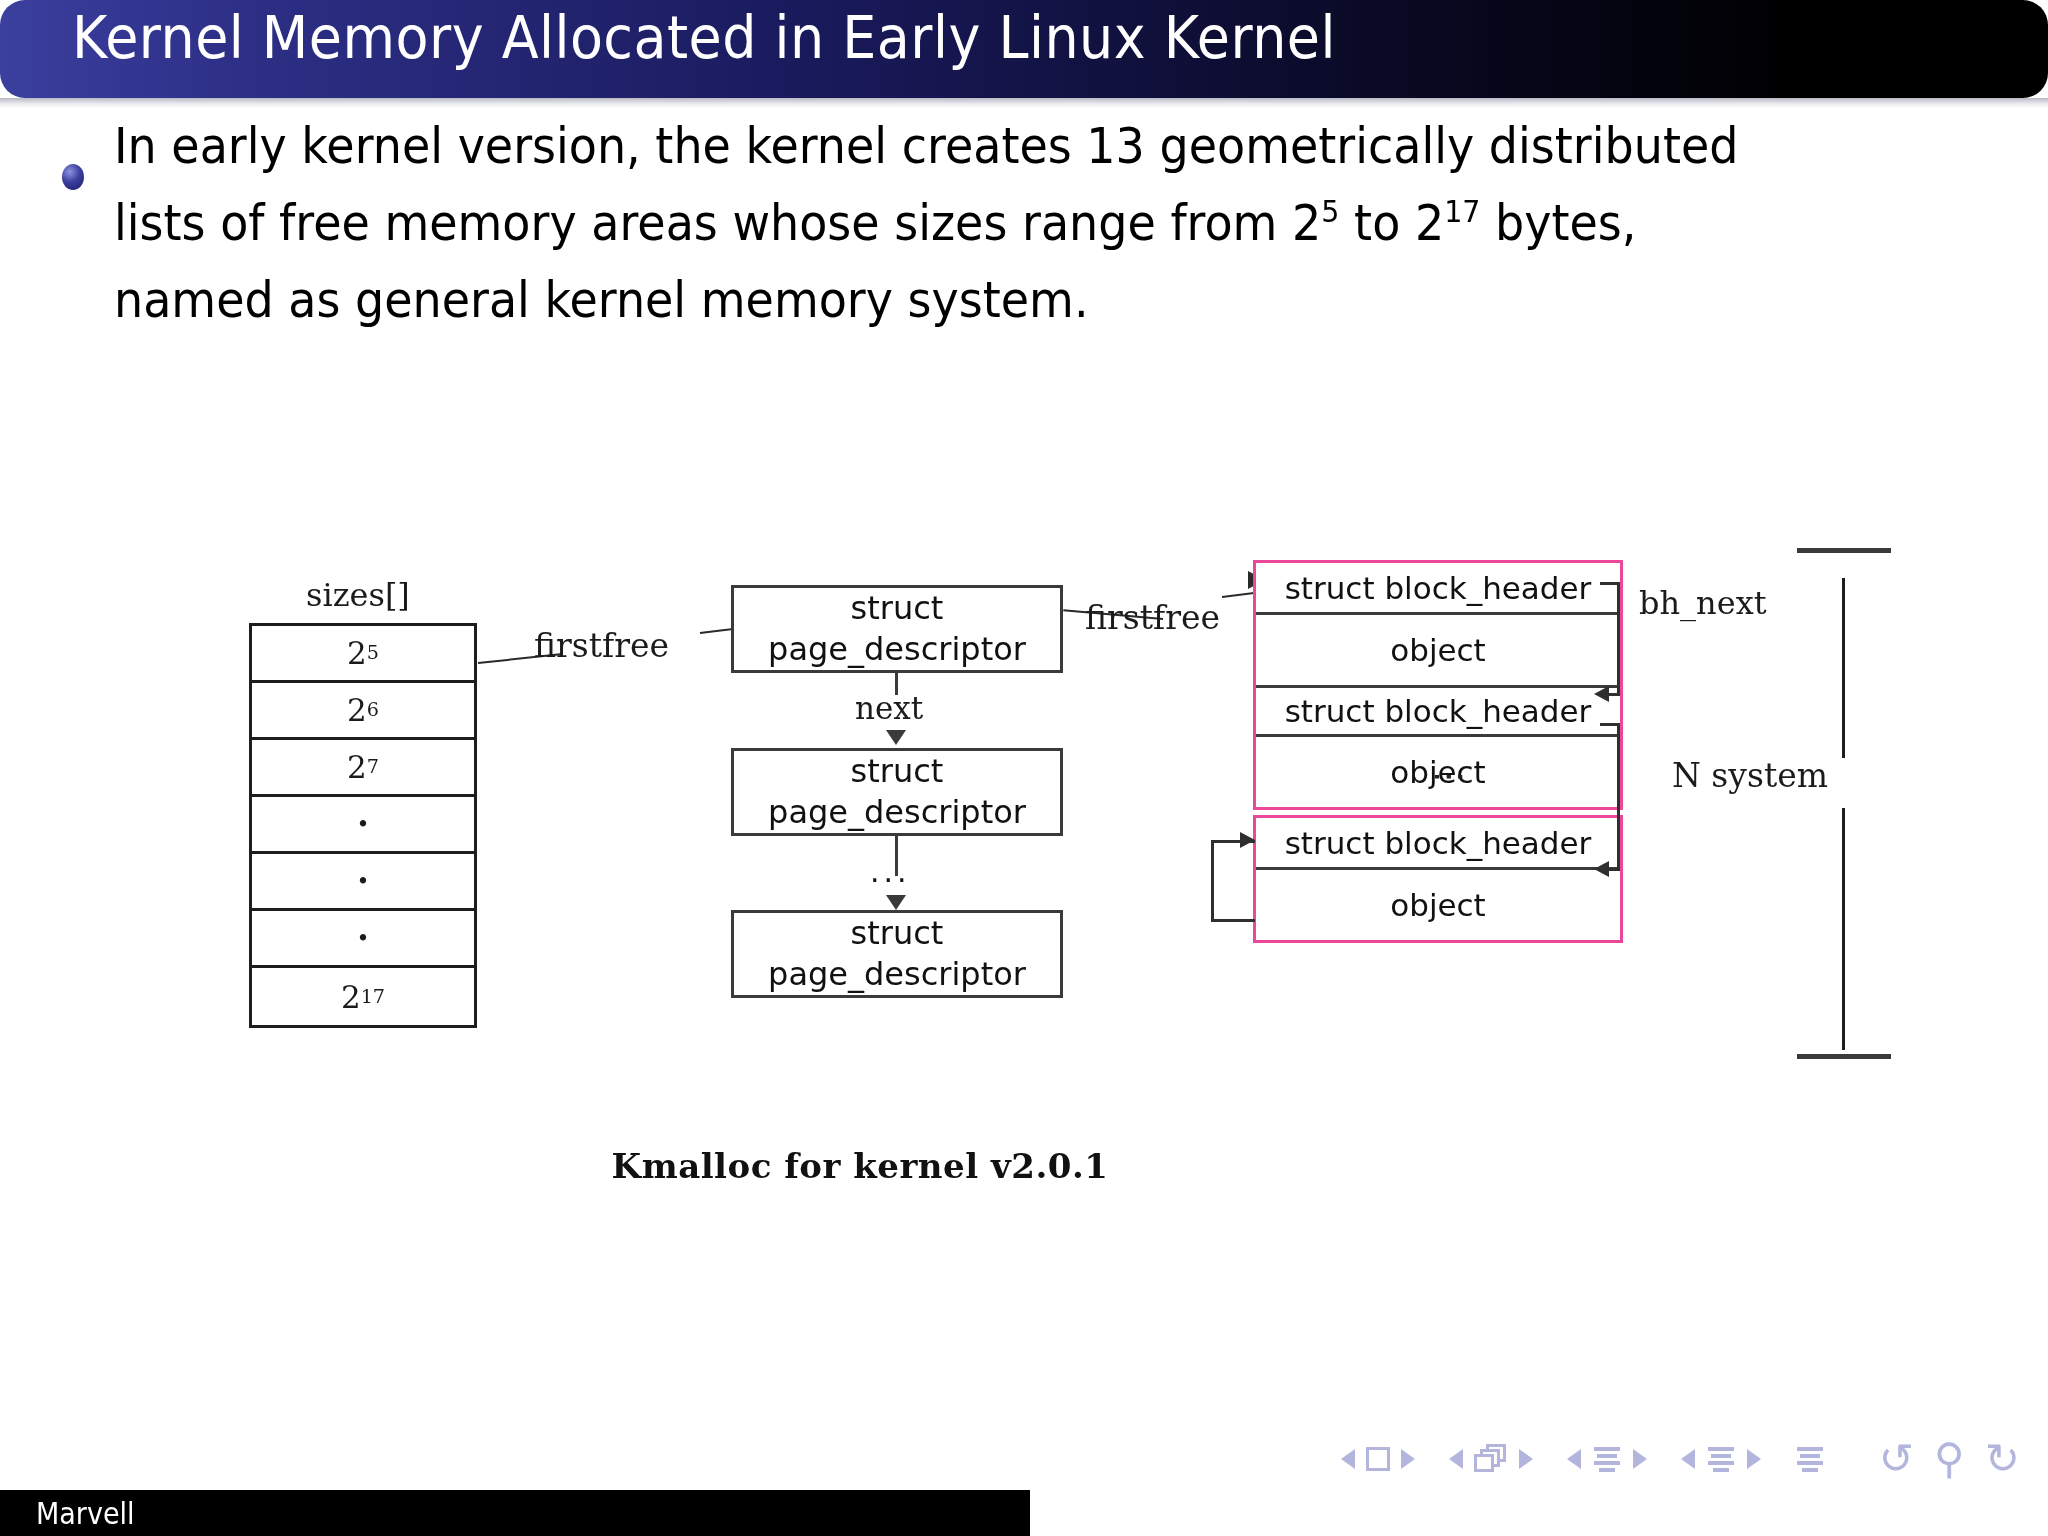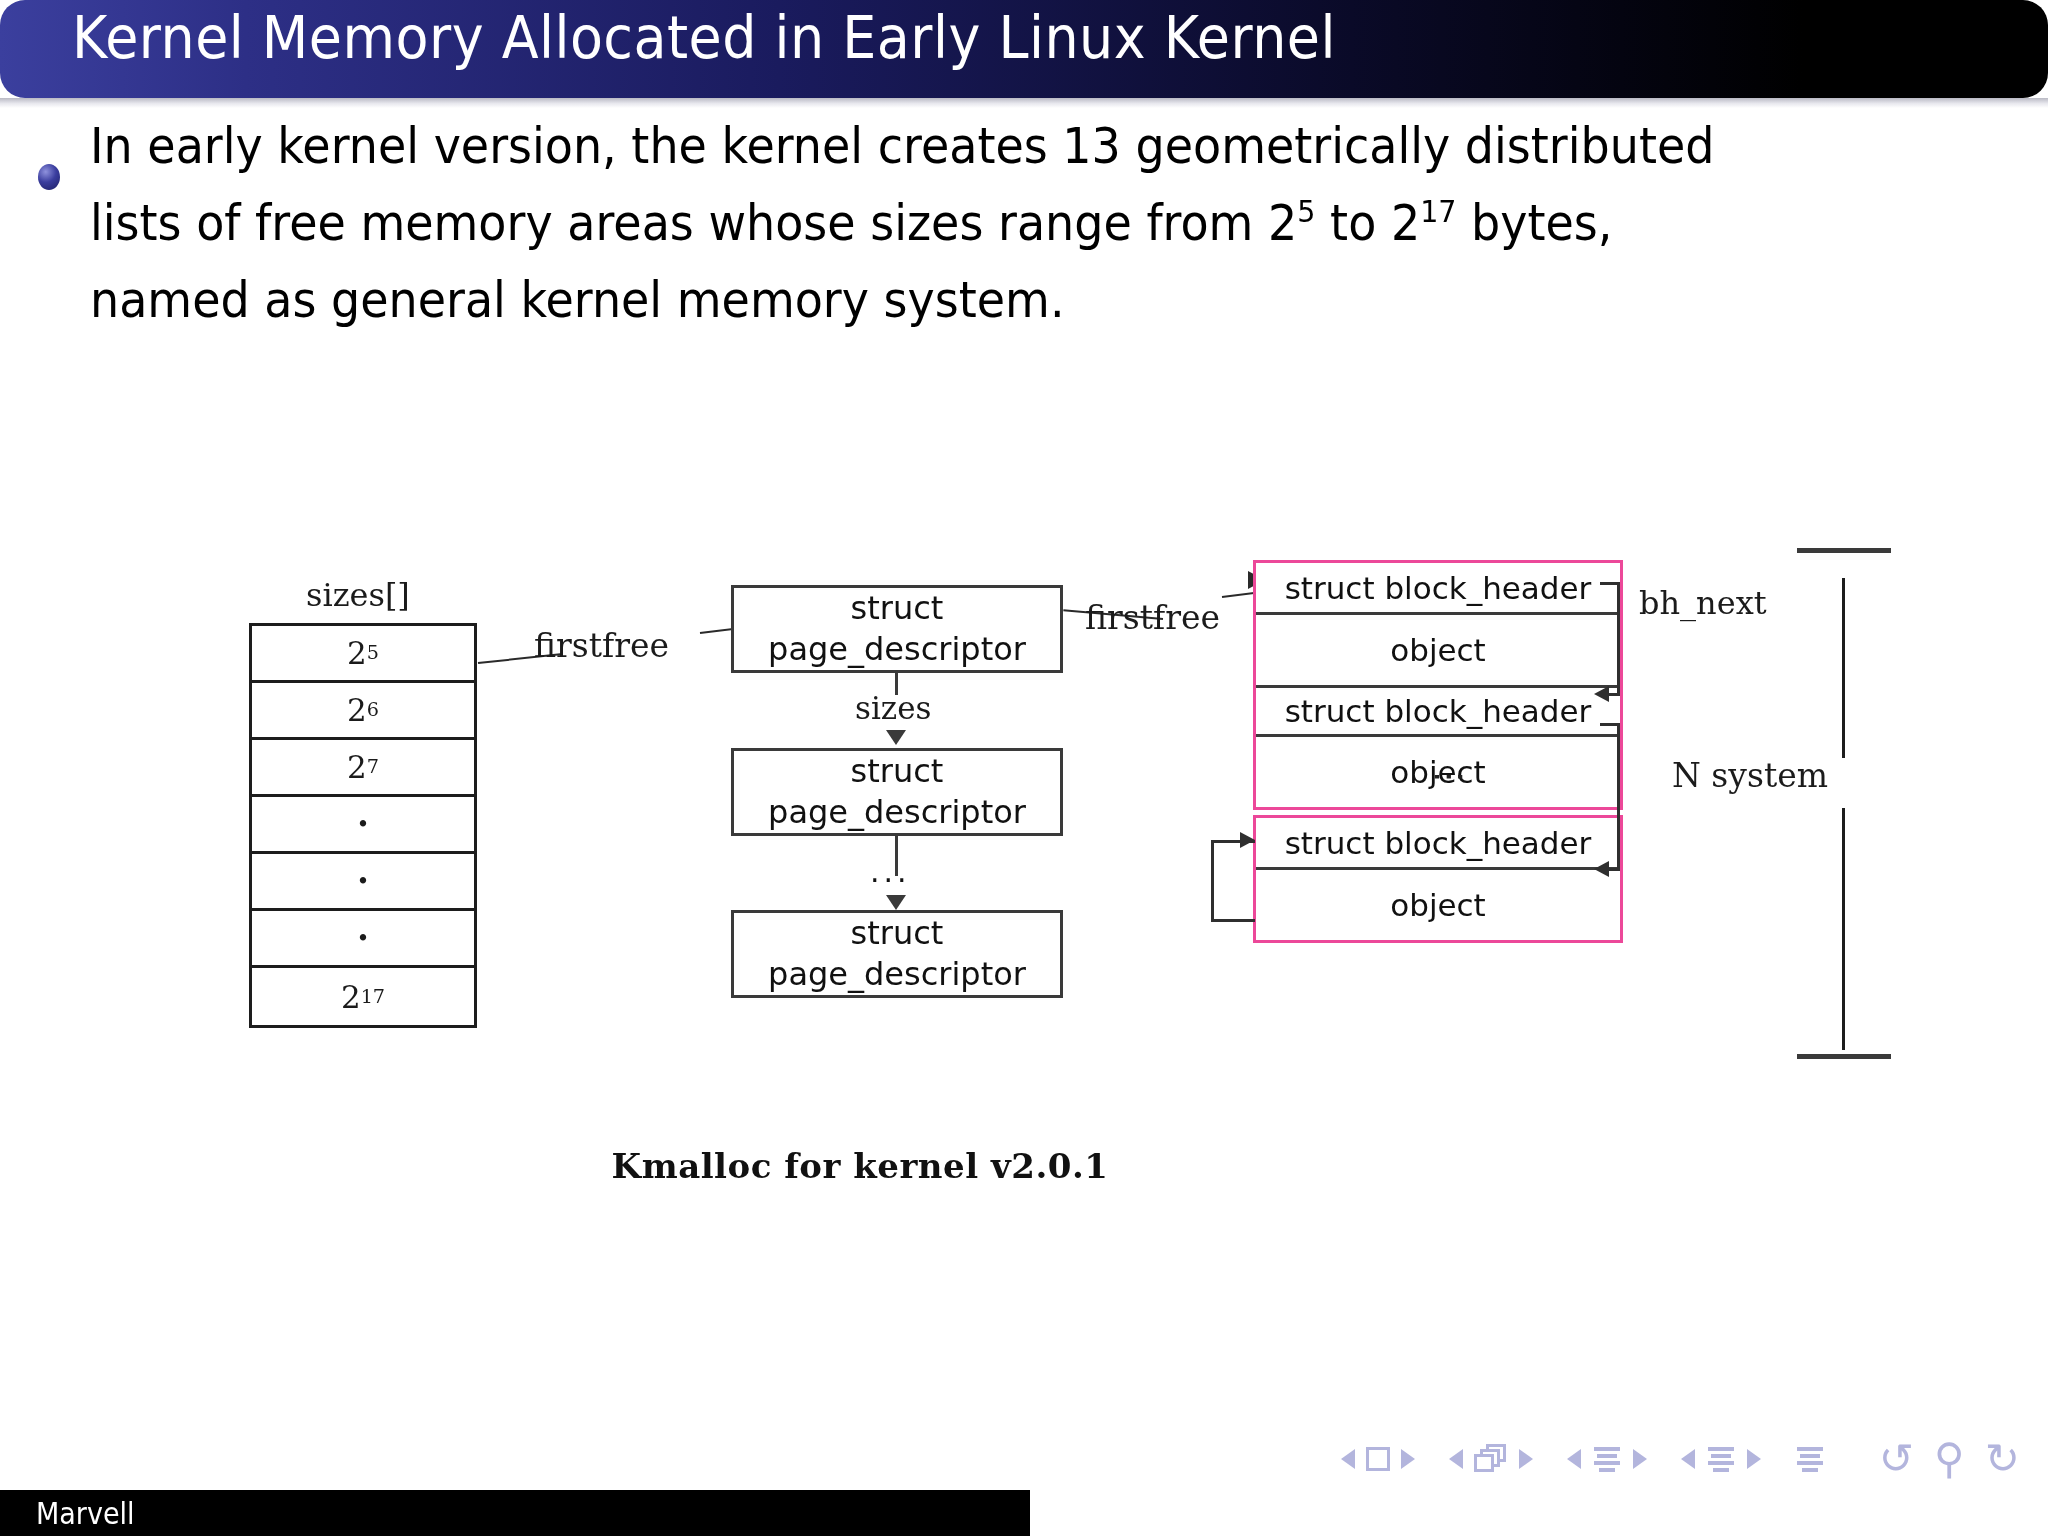--- a/index.html
+++ b/index.html
@@ -25,21 +25,21 @@
     position:absolute;left:72px;top:4px;
     font-family:"DejaVu Sans",sans-serif;
     font-size:58px;font-weight:400;color:#ffffff;
     letter-spacing:0.5px;
     white-space:nowrap;
     transform:scaleX(0.93);transform-origin:left center;
   }
 
   
   #content{position:absolute;left:0;top:108px;width:2048px;}
-  .bullet-row{position:relative;margin-left:90px;width:1640px;}
+  .bullet-row{position:relative;margin-left:114px;width:1640px;}
   .bullet-dot{
     position:absolute;left:-52px;top:56px;width:22px;height:26px;border-radius:50%;
     background:radial-gradient(circle at 35% 30%,#8f92dd 0%,#3a3d9e 45%,#1c1e63 100%);
   }
   .bullet-text{
     font-family:"DejaVu Sans",sans-serif;
     font-size:50px;line-height:77px;color:#000000;
     transform:scaleX(0.92);transform-origin:left top;
     width:1780px;
   }
@@ -253,21 +253,21 @@
   <div id="lead1"></div>
   <div id="firstfree1" class="fig-serif">firstfree</div>
   <div id="lead1b"></div>
   <div id="ah1" class="arrowhead-r"></div>
 
   <div id="pd1" class="pd-box">
     <span>struct</span>
     <span>page_descriptor</span>
   </div>
   <div id="pd-conn1"></div>
-  <div id="next-label" class="fig-serif">sizes</div>
+  <div id="next-label" class="fig-serif">next</div>
   <div id="pd-arrow1"></div>
 
   <div id="pd2" class="pd-box">
     <span>struct</span>
     <span>page_descriptor</span>
   </div>
   <div id="pd-conn2"></div>
   <div id="dots-label" class="fig-sans">...</div>
   <div id="pd-arrow2"></div>
 

